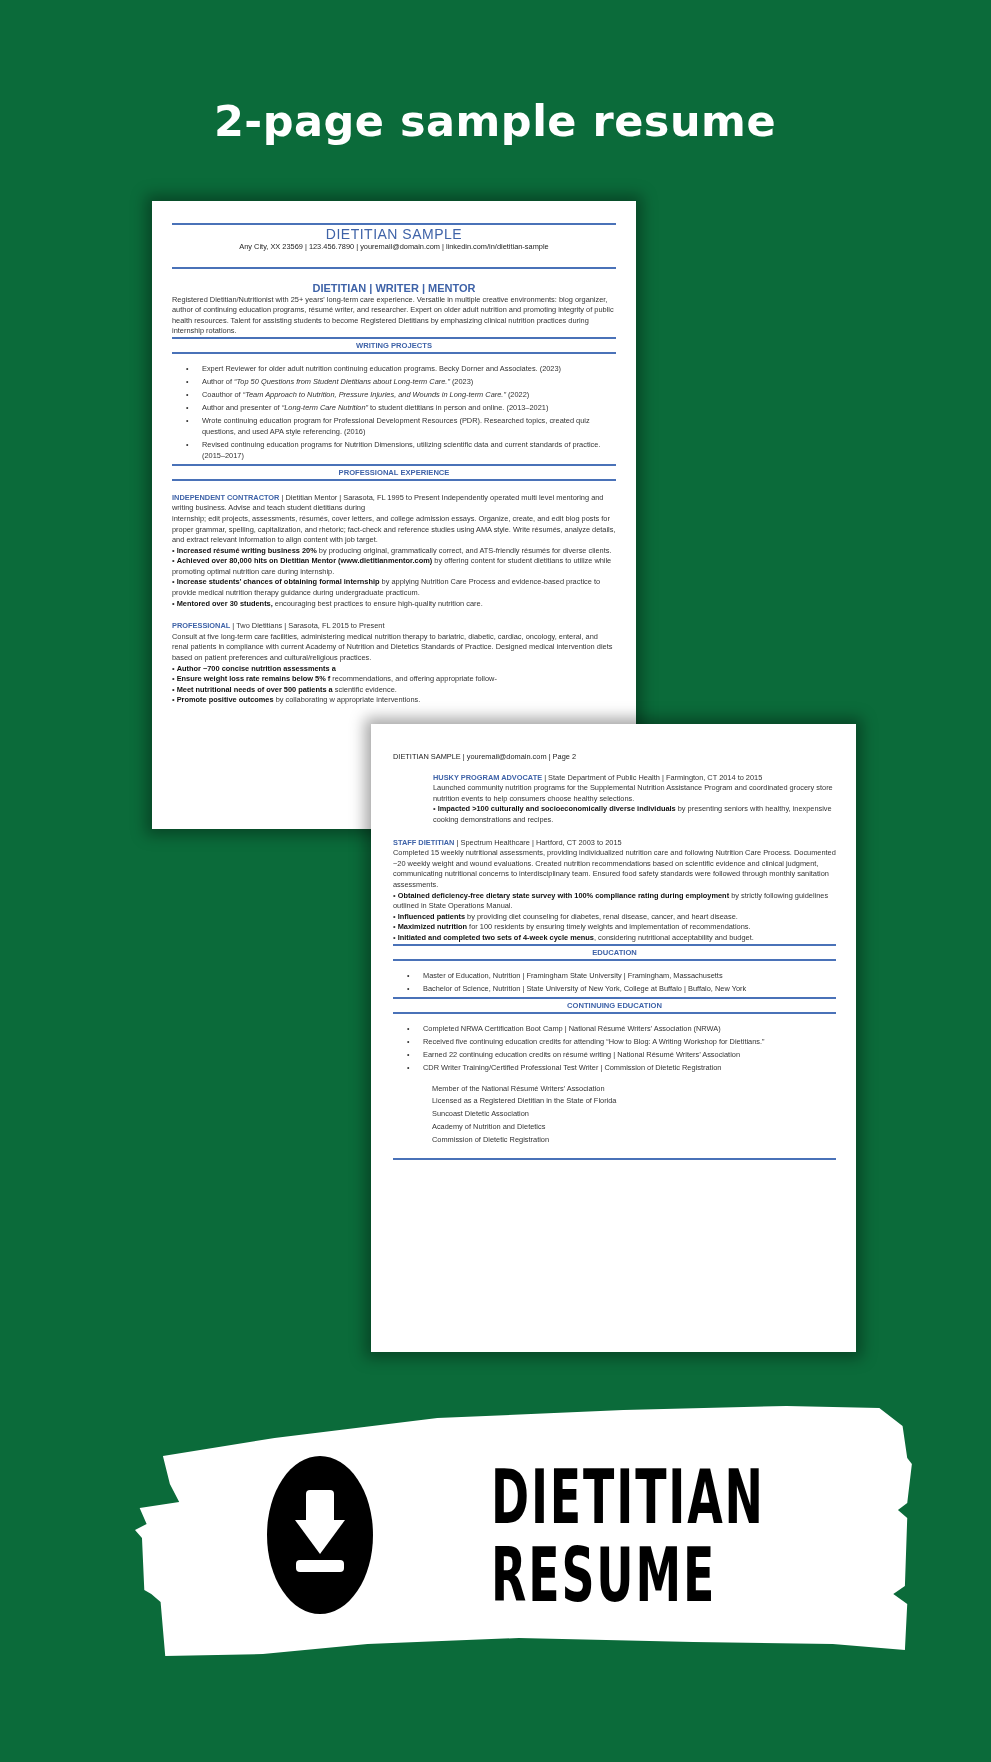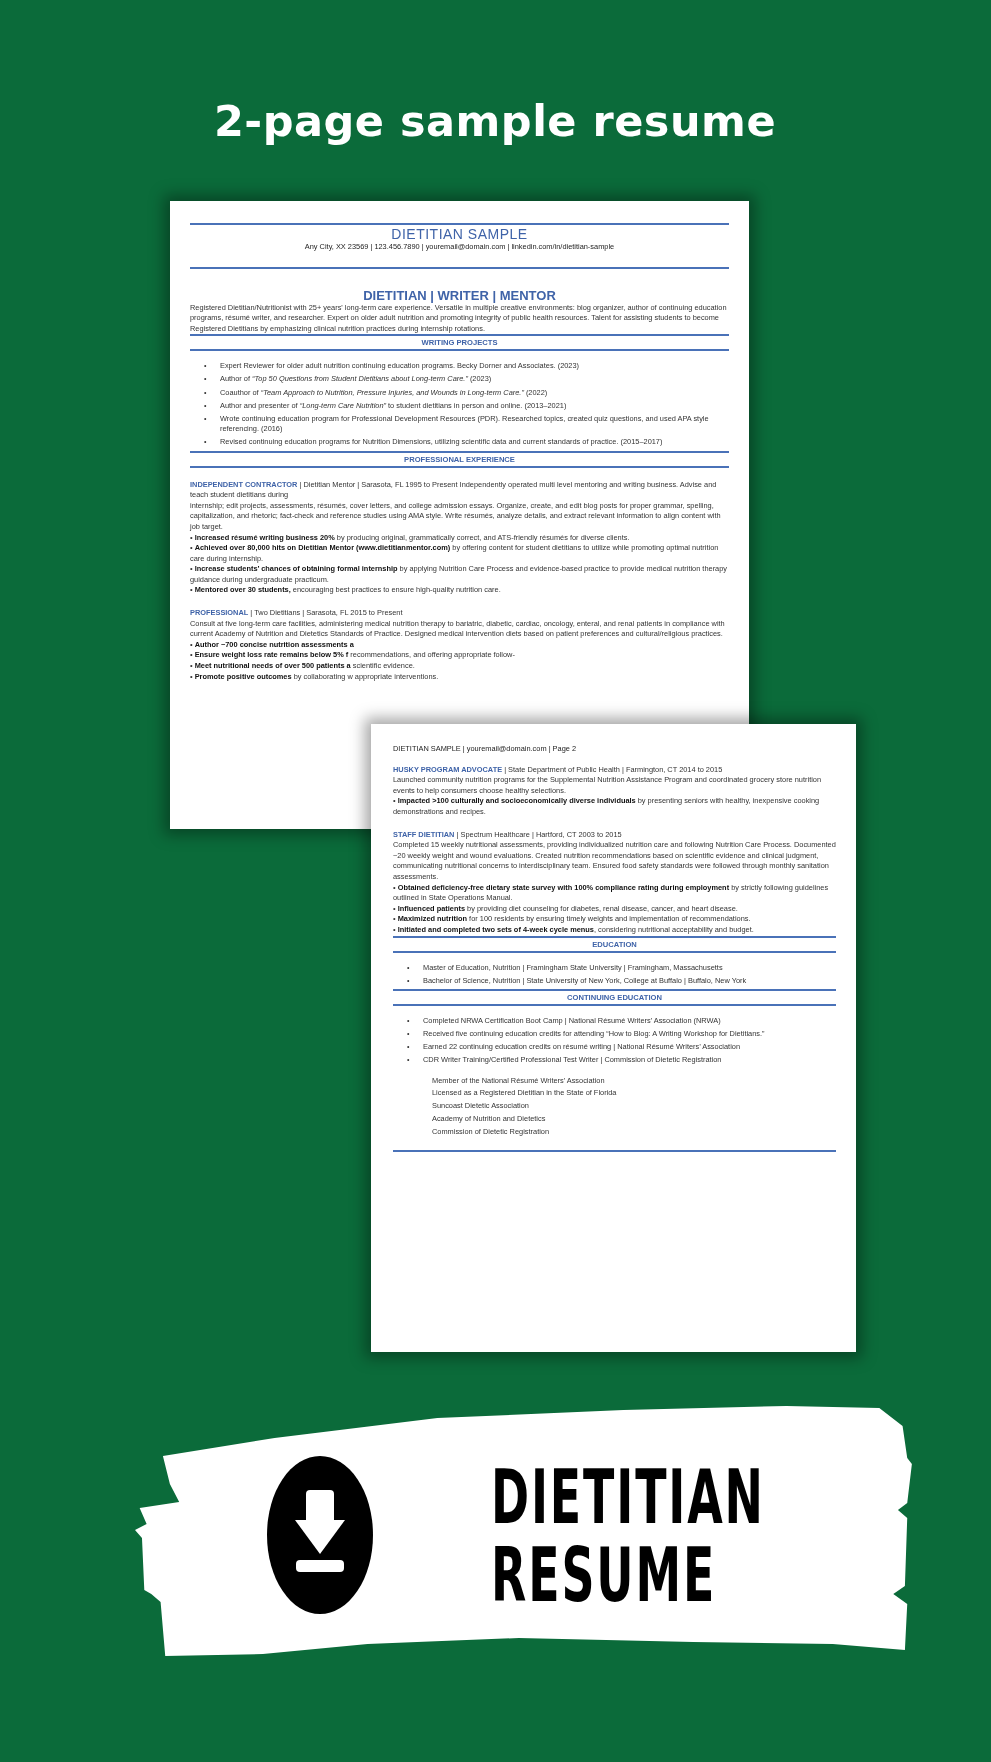--- a/index.html
+++ b/index.html
@@ -21,29 +21,29 @@
     }
     .page {
       position: absolute;
       background: #ffffff;
       box-shadow: 0 0 14px 6px rgba(0,0,0,0.35);
       color: #333;
       font-size: 7.4px;
       line-height: 10.6px;
       overflow: hidden;
     }
-    .page1 { left: 170px; top: 201px; width: 579px; height: 628px; padding: 22px 20px 0 20px; z-index: 1; }
-    .page2 { left: 371px; top: 724px; width: 485px; height: 628px; padding: 20px 20px 0 22px; z-index: 2; }
+    .page1 { left: 152px; top: 201px; width: 484px; height: 628px; padding: 22px 20px 0 20px; z-index: 1; }
+    .page2 { left: 371px; top: 724px; width: 485px; height: 628px; padding: 28px 20px 0 22px; z-index: 2; }
     .rule { height: 2px; background: #4a72b8; }
     .name {
       text-align: center; color: #3f63a8;
       font-size: 14px; line-height: 16px; letter-spacing: 0.5px; margin-top: 1px;
     }
     .contact { text-align: center; font-size: 7.4px; line-height: 9px; margin-bottom: 16px; color: #222; }
-    .tagline { text-align: center; color: #3f63a8; font-weight: bold; margin-top: 22px; font-size: 13px; }
+    .tagline { text-align: center; color: #3f63a8; font-weight: bold; margin-top: 14px; font-size: 11px; }
     .summary { margin-top: 1px; }
     .section-head {
       margin-top: 0;
     }
     .section-head .label {
       text-align: center; color: #3f63a8; font-weight: bold; font-size: 7.6px;
       line-height: 13px;
     }
     ul.bullets { list-style: none; margin: 10px 0 0 14px; }
     ul.bullets li { position: relative; padding-left: 16px; margin-bottom: 2.5px; }
@@ -128,21 +128,21 @@
     <p class="acc">• <b>Author ~700 concise nutrition assessments a</b><span></span></p>
     <p class="acc">• <b>Ensure weight loss rate remains below 5% f</b><span> recommendations, and offering appropriate follow-</span></p>
     <p class="acc">• <b>Meet nutritional needs of over 500 patients a</b><span> scientific evidence.</span></p>
     <p class="acc">• <b>Promote positive outcomes</b><span> by collaborating w appropriate interventions.</span></p>
   </div>
 </div>
 
 <div class="page page2">
   <div class="p2-header">DIETITIAN SAMPLE | youremail@domain.com | Page 2</div>
 
-  <div class="job" style="margin-top:10px;">
+  <div class="job" style="margin-top:10px;margin-left:40px;">
     <p><span class="job-title">HUSKY PROGRAM ADVOCATE</span><span> | State Department of Public Health | Farmington, CT 2014 to 2015</span></p>
     <p>Launched community nutrition programs for the Supplemental Nutrition Assistance Program and coordinated grocery store nutrition events to help consumers choose healthy selections.</p>
     <p class="acc">• <b>Impacted &gt;100 culturally and socioeconomically diverse individuals</b><span> by presenting seniors with healthy, inexpensive cooking demonstrations and recipes.</span></p>
   </div>
 
   <div class="job">
     <p><span class="job-title">STAFF DIETITIAN</span><span> | Spectrum Healthcare | Hartford, CT 2003 to 2015</span></p>
     <p>Completed 15 weekly nutritional assessments, providing individualized nutrition care and following Nutrition Care Process. Documented ~20 weekly weight and wound evaluations. Created nutrition recommendations based on scientific evidence and clinical judgment, communicating nutritional concerns to interdisciplinary team. Ensured food safety standards were followed through monthly sanitation assessments.</p>
     <p class="acc">• <b>Obtained deficiency-free dietary state survey with 100% compliance rating during employment</b><span> by strictly following guidelines outlined in State Operations Manual.</span></p>
     <p class="acc">• <b>Influenced patients</b><span> by providing diet counseling for diabetes, renal disease, cancer, and heart disease.</span></p>

